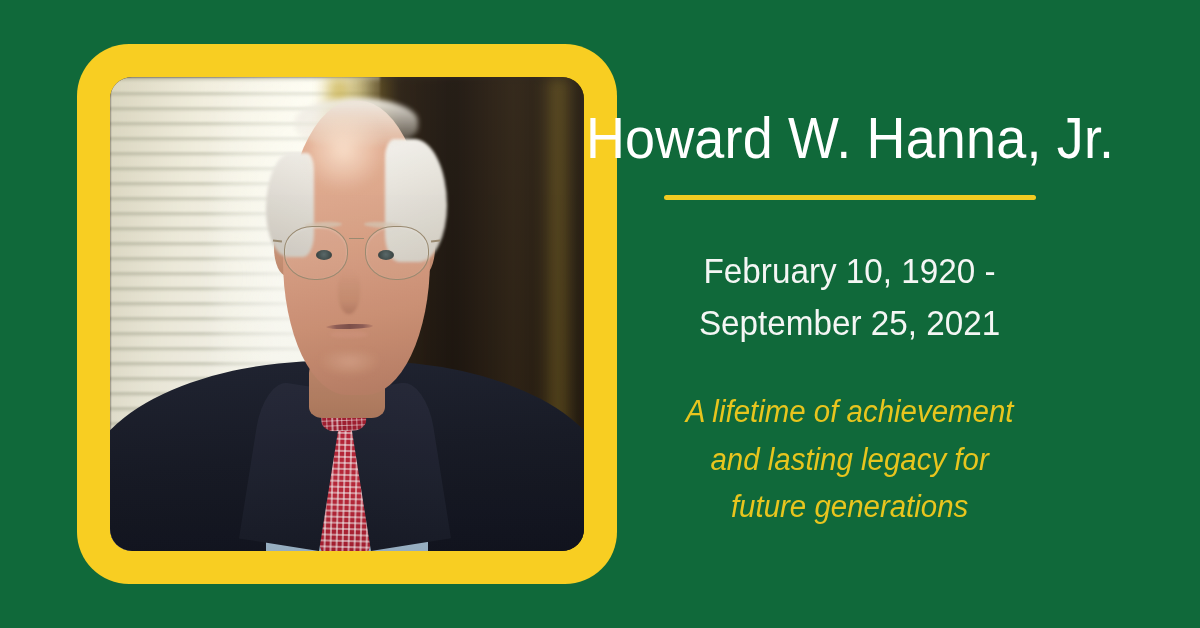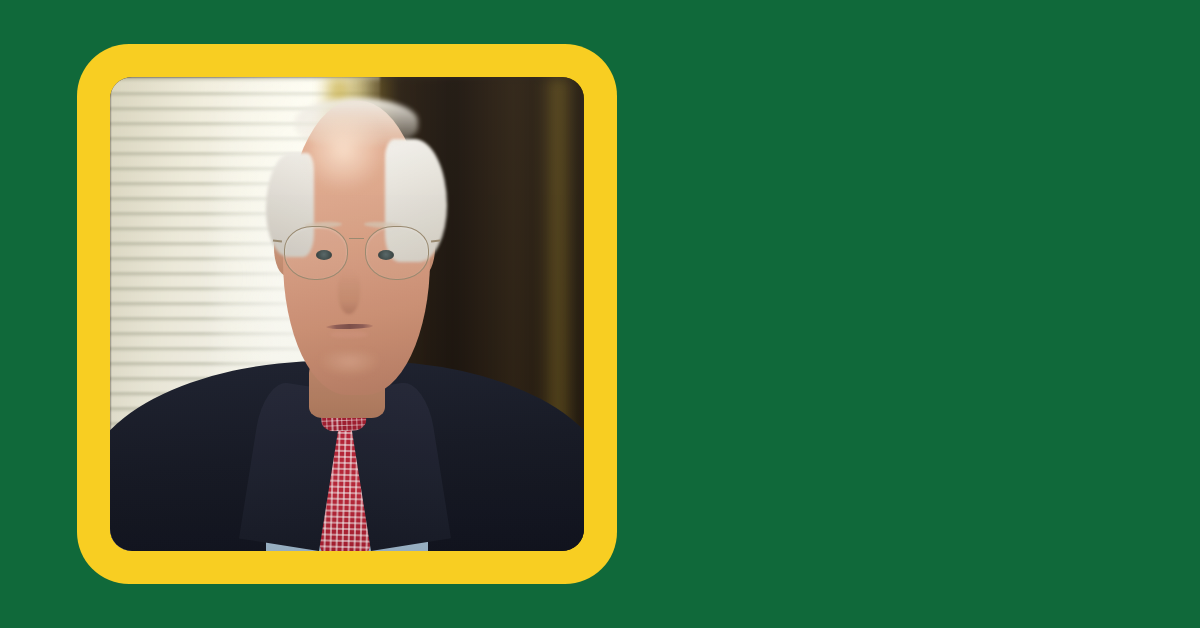--- a/index.html
+++ b/index.html
@@ -362,13 +362,31 @@
 
       <div class="layer" id="nose"></div>
       <div class="layer" id="mouth"></div>
       <div class="layer" id="lip-lower"></div>
       <div class="layer" id="chin"></div>
 
       <div class="layer" id="photo-soften"></div>
     </div>
   </div>
 
+  <div id="text-panel">
+
+    <div id="title">Howard W. Hanna, Jr.</div>
+
+    <div id="divider"></div>
+
+    <div id="dates">
+      <div>February 10, 1920 -</div>
+      <div>September 25, 2021</div>
+    </div>
+
+    <div id="tagline">
+      <div>A lifetime of achievement</div>
+      <div>and lasting legacy for</div>
+      <div>future generations</div>
+    </div>
+
+  </div>
 </div>
 
 </body></html>

